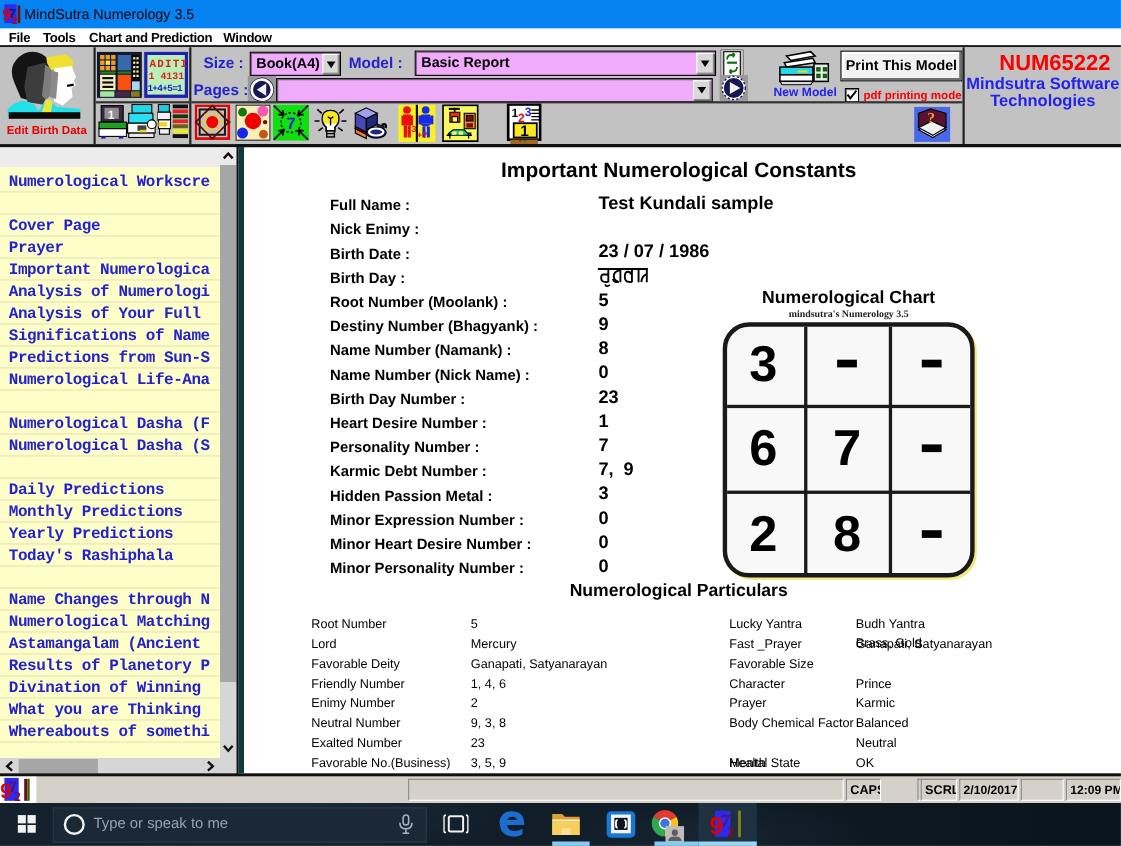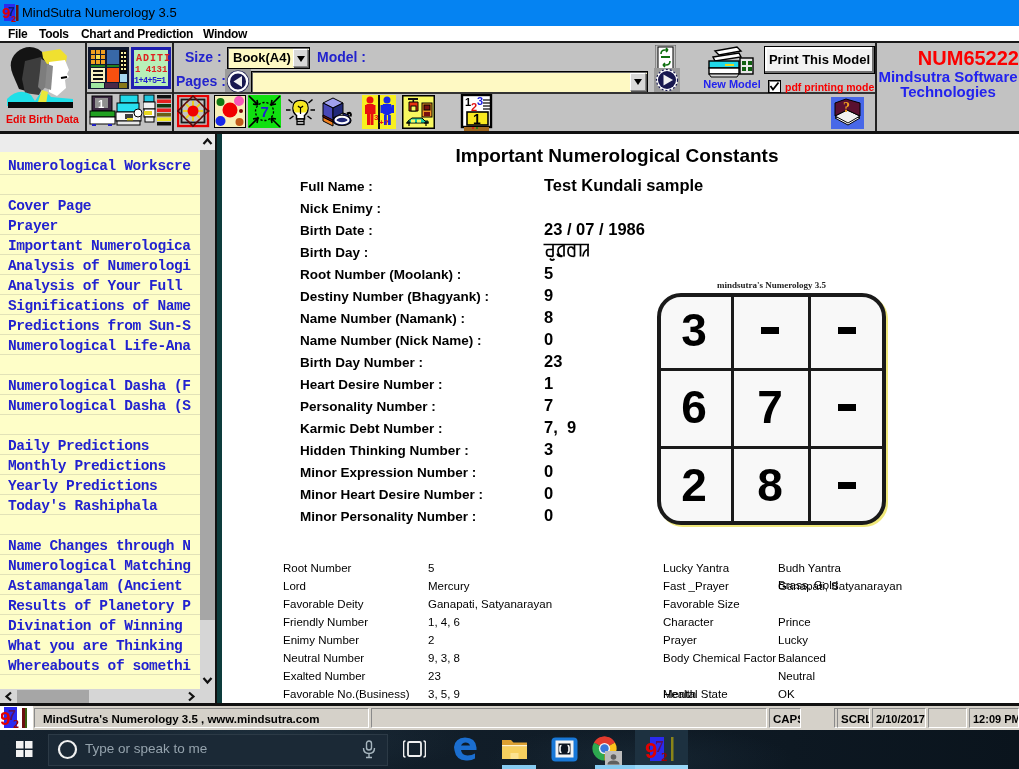--- a/index.html
+++ b/index.html
@@ -11,28 +11,28 @@
 #titletext{left:22px;top:5px;font-size:13px;color:#000;}
 
 #menubar{left:0;top:26px;width:1019px;height:16px;background:#fff;}
 .mitem{position:absolute;top:0;font-size:12px;font-weight:bold;color:#000;letter-spacing:-0.3px;}
 #mline{left:0;top:41px;width:1019px;height:2px;background:#1a1a1a;}
 
 #toolbar{left:0;top:43px;width:1019px;height:88px;background:#c2c2c2;}
 #tbbot{left:0;top:131px;width:1019px;height:3px;background:#111;}
 .vdiv{position:absolute;width:2px;height:88px;background:#222;}
 .blue-lab{position:absolute;font-weight:bold;color:#2323cd;font-size:14px;}
-.combo{position:absolute;background:#fef9c3;border:1px solid #000;box-shadow:inset 1px 1px 0 #6a6a6a;}
+.combo{position:absolute;background:#f0abfc;border:1px solid #000;box-shadow:inset 1px 1px 0 #6a6a6a;}
 .combo .ct{position:absolute;left:5px;top:2px;font-weight:bold;font-size:13px;color:#000;white-space:nowrap;}
 .dbtn{position:absolute;right:1px;top:1px;background:#d8d8d8;border:1px solid #888;border-top-color:#fff;border-left-color:#fff;box-shadow:1px 1px 0 #555;}
 .darr{position:absolute;width:0;height:0;border-left:4px solid transparent;border-right:4px solid transparent;border-top:6px solid #000;}
 #printbtn{left:764px;top:46px;width:111px;height:28px;background:#f2f2f2;border:1px solid #000;box-shadow:inset -2px -2px 0 #707070, inset 2px 2px 0 #fff;font-weight:bold;font-size:13px;text-align:center;line-height:26px;color:#000;}
 #pdfbox{left:768px;top:80px;width:13px;height:13px;background:#fff;border:1px solid #000;box-shadow:inset 1px 1px 0 #808080;}
 #pdftext{left:785px;top:81px;font-size:10.5px;font-weight:bold;color:#f80000;}
-#num6{left:877px;top:47px;width:142px;text-align:right;font-size:20px;font-weight:bold;color:#fb0000;padding-left:22px;}
+#num6{left:877px;top:47px;width:142px;text-align:center;font-size:20px;font-weight:bold;color:#fb0000;padding-left:22px;}
 #mst1{left:877px;top:68px;width:142px;text-align:center;font-size:15px;font-weight:bold;color:#2222ee;}
 #mst2{left:877px;top:83px;width:142px;text-align:center;font-size:15px;font-weight:bold;color:#2222ee;}
 #ebd{left:0px;top:113px;width:85px;text-align:center;font-size:10.5px;font-weight:bold;color:#e80000;}
 #newmodeltxt{left:700px;top:78px;width:64px;text-align:center;font-size:11px;font-weight:bold;color:#2222ee;}
 #hline1{left:174px;top:92px;width:701px;height:2px;background:#333;}
 #hline2{left:87px;top:92px;width:85px;height:2px;background:#333;}
 
 #sidegray{left:0;top:134px;width:200px;height:18px;background:#ececec;}
 #sidebar{left:0;top:152px;width:200px;height:537px;background:#fefec8;overflow:hidden;}
 .srow{position:absolute;left:8px;font-family:"Liberation Mono",monospace;font-weight:bold;font-size:14.5px;color:#2222cf;white-space:nowrap;letter-spacing:-0.4px;}
@@ -204,20 +204,26 @@
 <div class="abs vdiv" style="left:875px;top:43px"></div>
 
 <div class="abs blue-lab" style="left:185px;top:49px">Size :</div>
 <div class="abs combo" style="left:227px;top:47px;width:83px;height:22px">
  <span class="ct">Book(A4)</span>
  <span class="dbtn" style="width:15px;height:18px">
         <span class="darr" style="left:3px;top:6px"></span>
       </span>
 </div>
 <div class="abs blue-lab" style="left:317px;top:49px">Model :</div>
+<div class="abs combo" style="left:377px;top:46px;width:274px;height:23px">
+ <span class="ct">Basic Report</span>
+ <span class="dbtn" style="width:16px;height:19px">
+        <span class="darr" style="left:3px;top:6px"></span>
+      </span>
+</div>
 
 <svg class="abs" style="left:655px;top:45px" width="21" height="26" viewBox="0 0 21 26">
  <rect x="0" y="0" width="21" height="26" fill="#c2c2c2" stroke="#555"></rect>
  <rect x="3" y="2" width="15" height="22" fill="#fff" stroke="#000"></rect>
  <path d="M6 9 Q6 5 10 5 L13 5 M13 5 L11 3 M13 5 L11 7" stroke="#107010" stroke-width="1.6" fill="none"></path>
  <path d="M15 16 Q15 20 11 20 L8 20 M8 20 L10 18 M8 20 L10 22" stroke="#107010" stroke-width="1.6" fill="none"></path>
  <rect x="6" y="11" width="9" height="2" fill="#107010"></rect>
 </svg>
 <div class="abs blue-lab" style="left:176px;top:73px">Pages :</div>
 
@@ -502,66 +508,68 @@
 <div class="abs clab" style="top:333px">Name Number (Nick Name) :</div>
 <div class="abs cval" style="top:333px">0</div>
 <div class="abs clab" style="top:355px">Birth Day Number :</div>
 <div class="abs cval" style="top:355px">23</div>
 <div class="abs clab" style="top:377px">Heart Desire Number :</div>
 <div class="abs cval" style="top:377px">1</div>
 <div class="abs clab" style="top:399px">Personality Number :</div>
 <div class="abs cval" style="top:399px">7</div>
 <div class="abs clab" style="top:421px">Karmic Debt Number :</div>
 <div class="abs cval" style="top:421px">7,&nbsp; 9</div>
-<div class="abs clab" style="top:443px">Hidden Thinking Number :</div>
+<div class="abs clab" style="top:443px">Hidden Passion Metal :</div>
 <div class="abs cval" style="top:443px">3</div>
 <div class="abs clab" style="top:465px">Minor Expression Number :</div>
 <div class="abs cval" style="top:465px">0</div>
 <div class="abs clab" style="top:487px">Minor Heart Desire Number :</div>
 <div class="abs cval" style="top:487px">0</div>
 <div class="abs clab" style="top:509px">Minor Personality Number :</div>
 <div class="abs cval" style="top:509px">0</div>
 
+<div class="abs" style="left:657px;top:262px;width:229px;text-align:center;font-size:16px;font-weight:bold;color:#000">Numerological Chart</div>
 <div class="abs" style="left:657px;top:280px;width:229px;text-align:center;font-size:9px;font-weight:bold;color:#222;font-family:'Liberation Serif',serif">mindsutra's Numerology 3.5</div>
 <div class="abs" id="gridshadow"></div>
 <div class="abs" id="grid">
  <div class="gv" style="left:70px"></div>
  <div class="gv" style="left:147px"></div>
  <div class="gh" style="top:71px"></div>
  <div class="gh" style="top:149px"></div>
 </div>
 <div class="abs gnum" style="left:657px;top:300px">3</div>
 <div class="abs gnum" style="left:657px;top:377px">6</div>
 <div class="abs gnum" style="left:657px;top:455px">2</div>
 <div class="abs gnum" style="left:733px;top:377px">7</div>
 <div class="abs gnum" style="left:733px;top:455px">8</div>
 <div class="abs gdash" style="left:761px;top:327px"></div>
 <div class="abs gdash" style="left:838px;top:327px"></div>
 <div class="abs gdash" style="left:838px;top:404px"></div>
 <div class="abs gdash" style="left:838px;top:482px"></div>
+<div class="abs" style="left:222px;top:529px;width:790px;text-align:center;font-size:16px;font-weight:bold;color:#000">Numerological Particulars</div>
 <div class="abs prow" style="left:283px;top:561px">Root Number</div>
 <div class="abs prow" style="left:428px;top:561px">5</div>
 <div class="abs prow" style="left:663px;top:561px">Lucky Yantra</div>
 <div class="abs prow" style="left:778px;top:561px">Budh Yantra</div>
 <div class="abs prow" style="left:283px;top:579px">Lord</div>
 <div class="abs prow" style="left:428px;top:579px">Mercury</div>
 <div class="abs prow" style="left:663px;top:579px">Fast _Prayer</div>
 <div class="abs prow" style="left:778px;top:579px">Ganapati, Satyanarayan</div>
 <div class="abs prow" style="left:283px;top:597px">Favorable Deity</div>
 <div class="abs prow" style="left:428px;top:597px">Ganapati, Satyanarayan</div>
 <div class="abs prow" style="left:663px;top:597px">Favorable Size</div>
 <div class="abs prow" style="left:778px;top:578px">Brass, Gold</div>
 <div class="abs prow" style="left:283px;top:615px">Friendly Number</div>
 <div class="abs prow" style="left:428px;top:615px">1, 4, 6</div>
 <div class="abs prow" style="left:663px;top:615px">Character</div>
 <div class="abs prow" style="left:778px;top:615px">Prince</div>
 <div class="abs prow" style="left:283px;top:633px">Enimy Number</div>
 <div class="abs prow" style="left:428px;top:633px">2</div>
 <div class="abs prow" style="left:663px;top:633px">Prayer</div>
-<div class="abs prow" style="left:778px;top:633px">Lucky</div>
+<div class="abs prow" style="left:778px;top:633px">Karmic</div>
 <div class="abs prow" style="left:283px;top:651px">Neutral Number</div>
 <div class="abs prow" style="left:428px;top:651px">9, 3, 8</div>
 <div class="abs prow" style="left:663px;top:651px">Body Chemical Factor</div>
 <div class="abs prow" style="left:778px;top:651px">Balanced</div>
 <div class="abs prow" style="left:283px;top:669px">Exalted Number</div>
 <div class="abs prow" style="left:428px;top:669px">23</div>
 <div class="abs prow" style="left:663px;top:687px">Mental State</div>
 <div class="abs prow" style="left:778px;top:669px">Neutral</div>
 <div class="abs prow" style="left:283px;top:687px">Favorable No.(Business)</div>
 <div class="abs prow" style="left:428px;top:687px">3, 5, 9</div>
@@ -572,23 +580,20 @@
 <div class="abs" id="statusbar"></div>
 <div class="abs" style="left:0;top:706px;width:33px;height:24px;background:#fff"></div>
 <svg class="abs" style="left:1px;top:707px" width="32" height="22" viewBox="0 0 32 22">
  <rect x="3" y="0" width="13" height="21" fill="#2a2af0"></rect>
  <text x="-1" y="18" font-family="Liberation Sans" font-weight="bold" font-size="19" fill="#e00000">9</text>
  <text x="7" y="13" font-family="Liberation Sans" font-weight="bold" font-size="14" fill="#5a1060">7</text>
  <text x="12" y="21" font-family="Liberation Serif" font-weight="bold" font-size="12" fill="#a00000">2</text>
  <rect x="21" y="1" width="3" height="20" fill="#6b0f0f"></rect>
  <rect x="24" y="1" width="2" height="20" fill="#3a6010"></rect>
 </svg>
-<div class="abs panel" style="left:34px;width:335px">
-      <span class="ptext" style="left:8px">MindSutra's Numerology 3.5 , www.mindsutra.com</span>
-    </div>
 <div class="abs panel" style="left:371px;width:396px"></div>
 <div class="abs panel" style="left:769px;width:32px">
       <span class="ptext" style="left:3px">CAPS</span>
     </div>
 <div class="abs panel" style="left:834px;width:32px">
       <span class="ptext" style="left:3px">NUM</span>
     </div>
 <div class="abs panel" style="left:837px;width:33px">
       <span class="ptext" style="left:3px">SCRL</span>
     </div>

